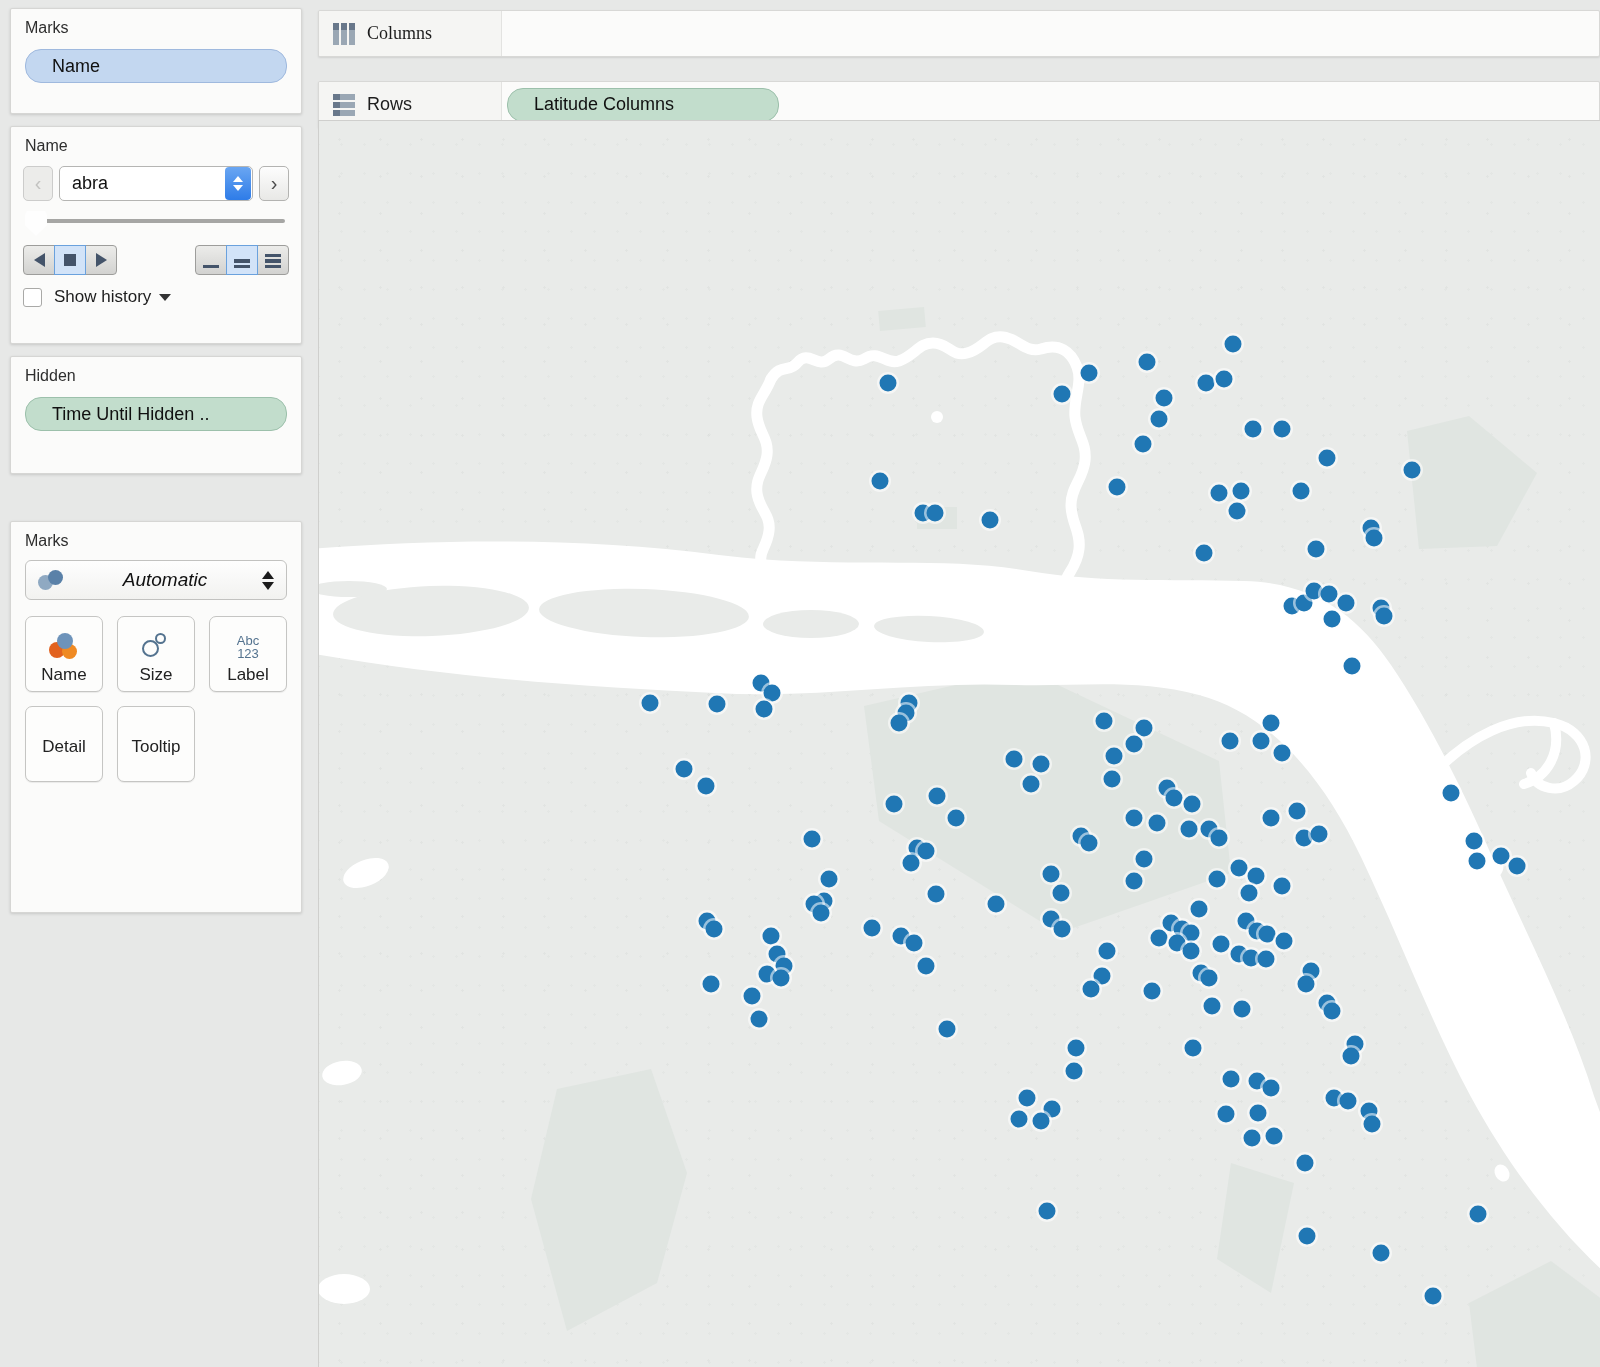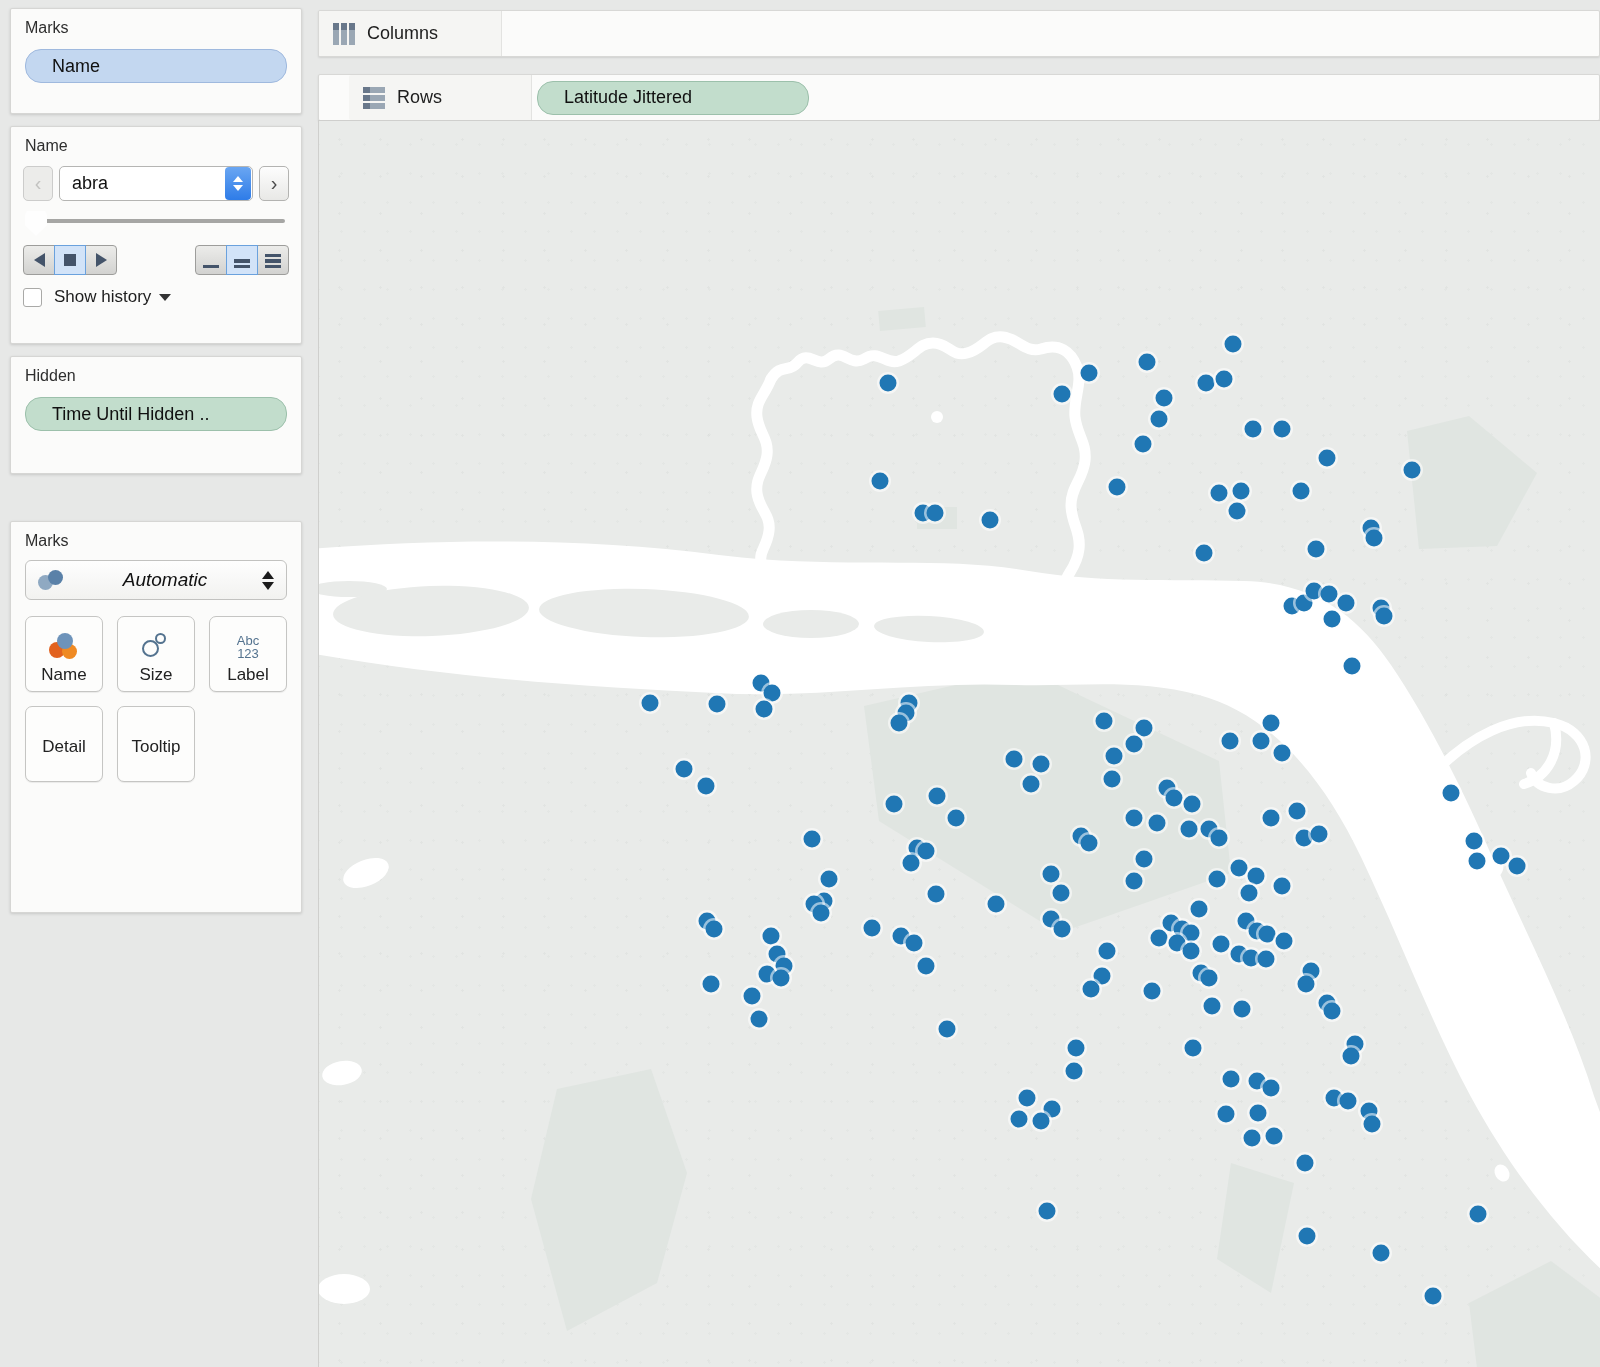--- a/index.html
+++ b/index.html
@@ -115,22 +115,22 @@
   .label-icon{font-size:13px;line-height:1.05;color:#54738f;text-align:center;margin-bottom:4px;}
   .spacer-icon{height:30px;}
 
   
   .shelf{
     position:absolute;left:318px;width:1282px;height:47px;
     background:#fbfbfa;border:1px solid #d8d8d6;border-radius:2px;box-sizing:border-box;
     box-shadow:0 1px 2px rgba(0,0,0,.10);
     display:flex;align-items:center;
   }
-  #columns-shelf{top:10px;}
-  #rows-shelf{top:74px;padding-left:30px;}
+  #columns-shelf{top:10px;font-family:Liberation Serif, serif;}
+  #rows-shelf{top:81px;}
   .shelf-label-area{
     width:183px;height:100%;display:flex;align-items:center;padding-left:14px;
     background:#f5f5f3;border-right:1px solid #e3e3e1;box-sizing:border-box;border-radius:2px 0 0 2px;
   }
   .shelf-label{font-size:18px;color:#1d1d1d;margin-left:12px;}
   .shelf .pill{width:272px;margin-left:5px;}
   .cols-icon,.rows-icon{display:flex;gap:2px;}
   .cols-icon{flex-direction:row;}
   .cols-icon i{display:block;width:6px;height:22px;background:linear-gradient(#68778a 0 7px,#9aa7b4 7px 100%);}
   .rows-icon{flex-direction:column;}
@@ -285,21 +285,21 @@
 
 <div class="shelf" id="rows-shelf">
   <div class="shelf-label-area">
     <div class="rows-icon">
         <i></i>
         <i></i>
         <i></i>
       </div>
     <div class="shelf-label">Rows</div>
   </div>
-  <div class="pill green">Latitude Jittered</div>
+  <div class="pill green">Latitude Columns</div>
 </div>
 
 <div id="map">
   <svg width="1282" height="1247" viewBox="0 0 1282 1247">
 
     <g fill="var(--park)">
       <polygon points="545,585 705,548 900,640 912,752 740,812 560,700"></polygon>
       <polygon points="1088,310 1150,295 1218,352 1178,425 1100,428"></polygon>
       <polygon points="238,968 332,948 368,1052 338,1162 248,1210 212,1078"></polygon>
       <polygon points="912,1042 975,1062 952,1172 898,1138"></polygon>

